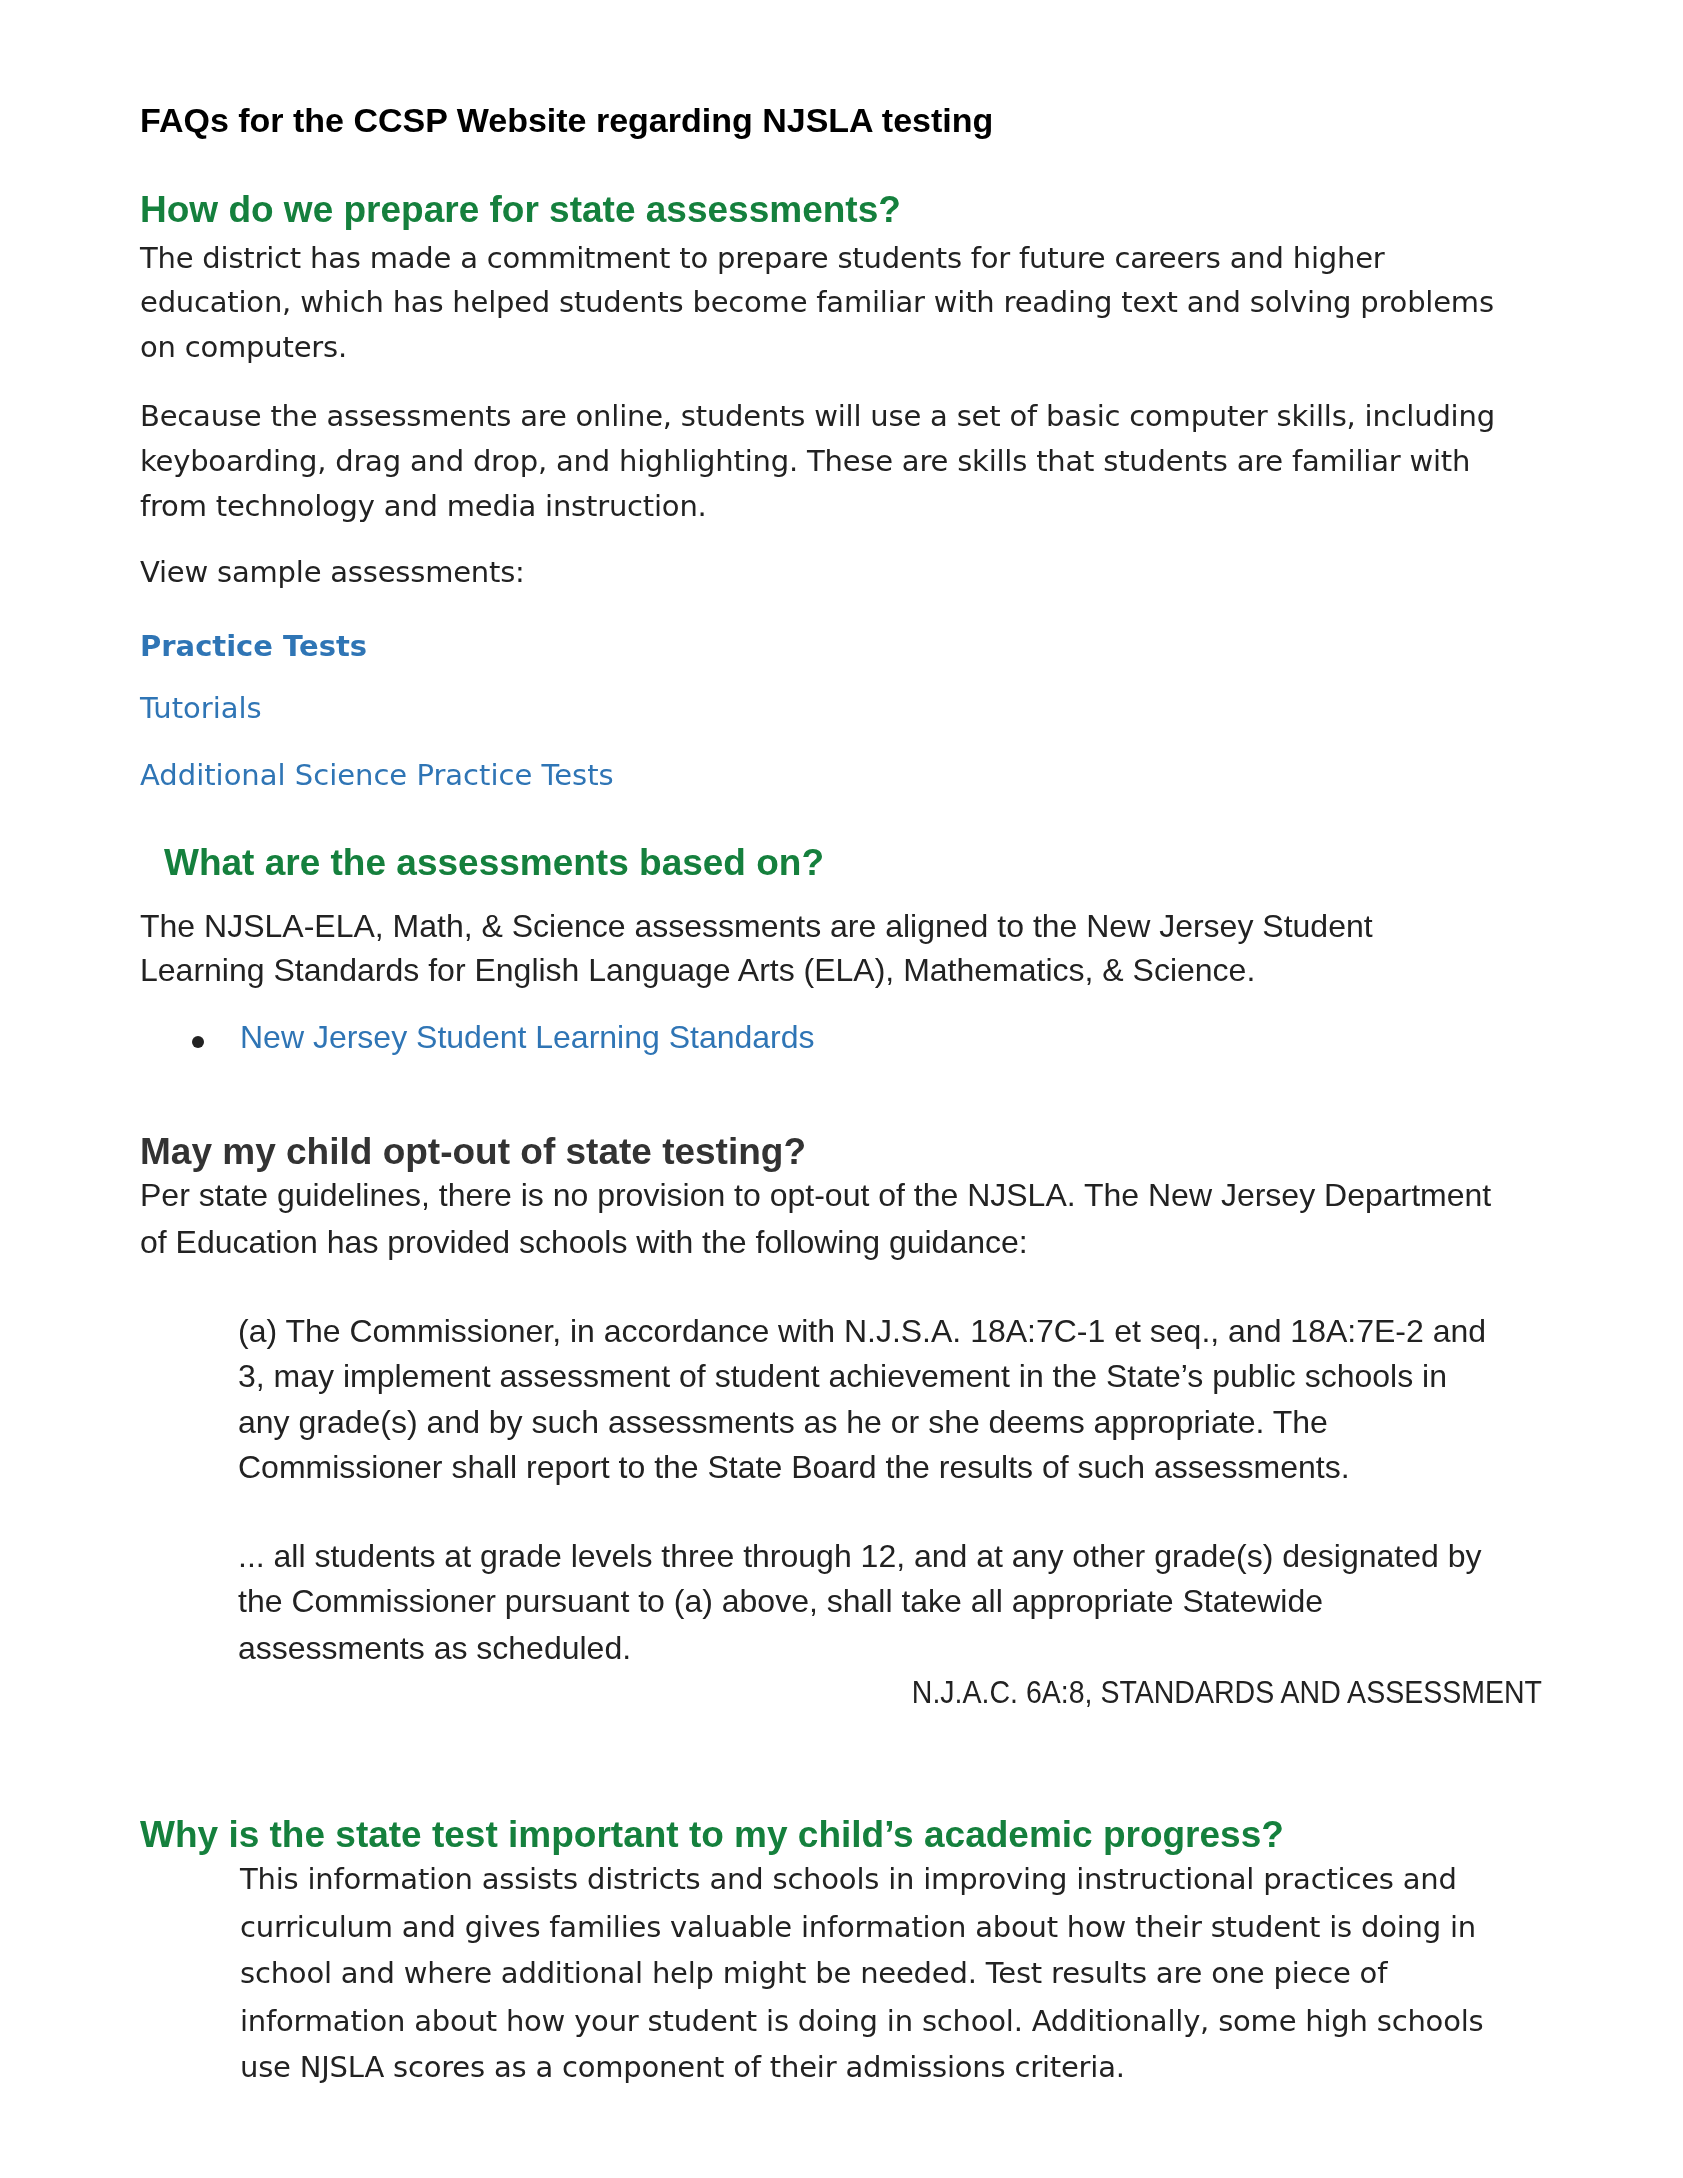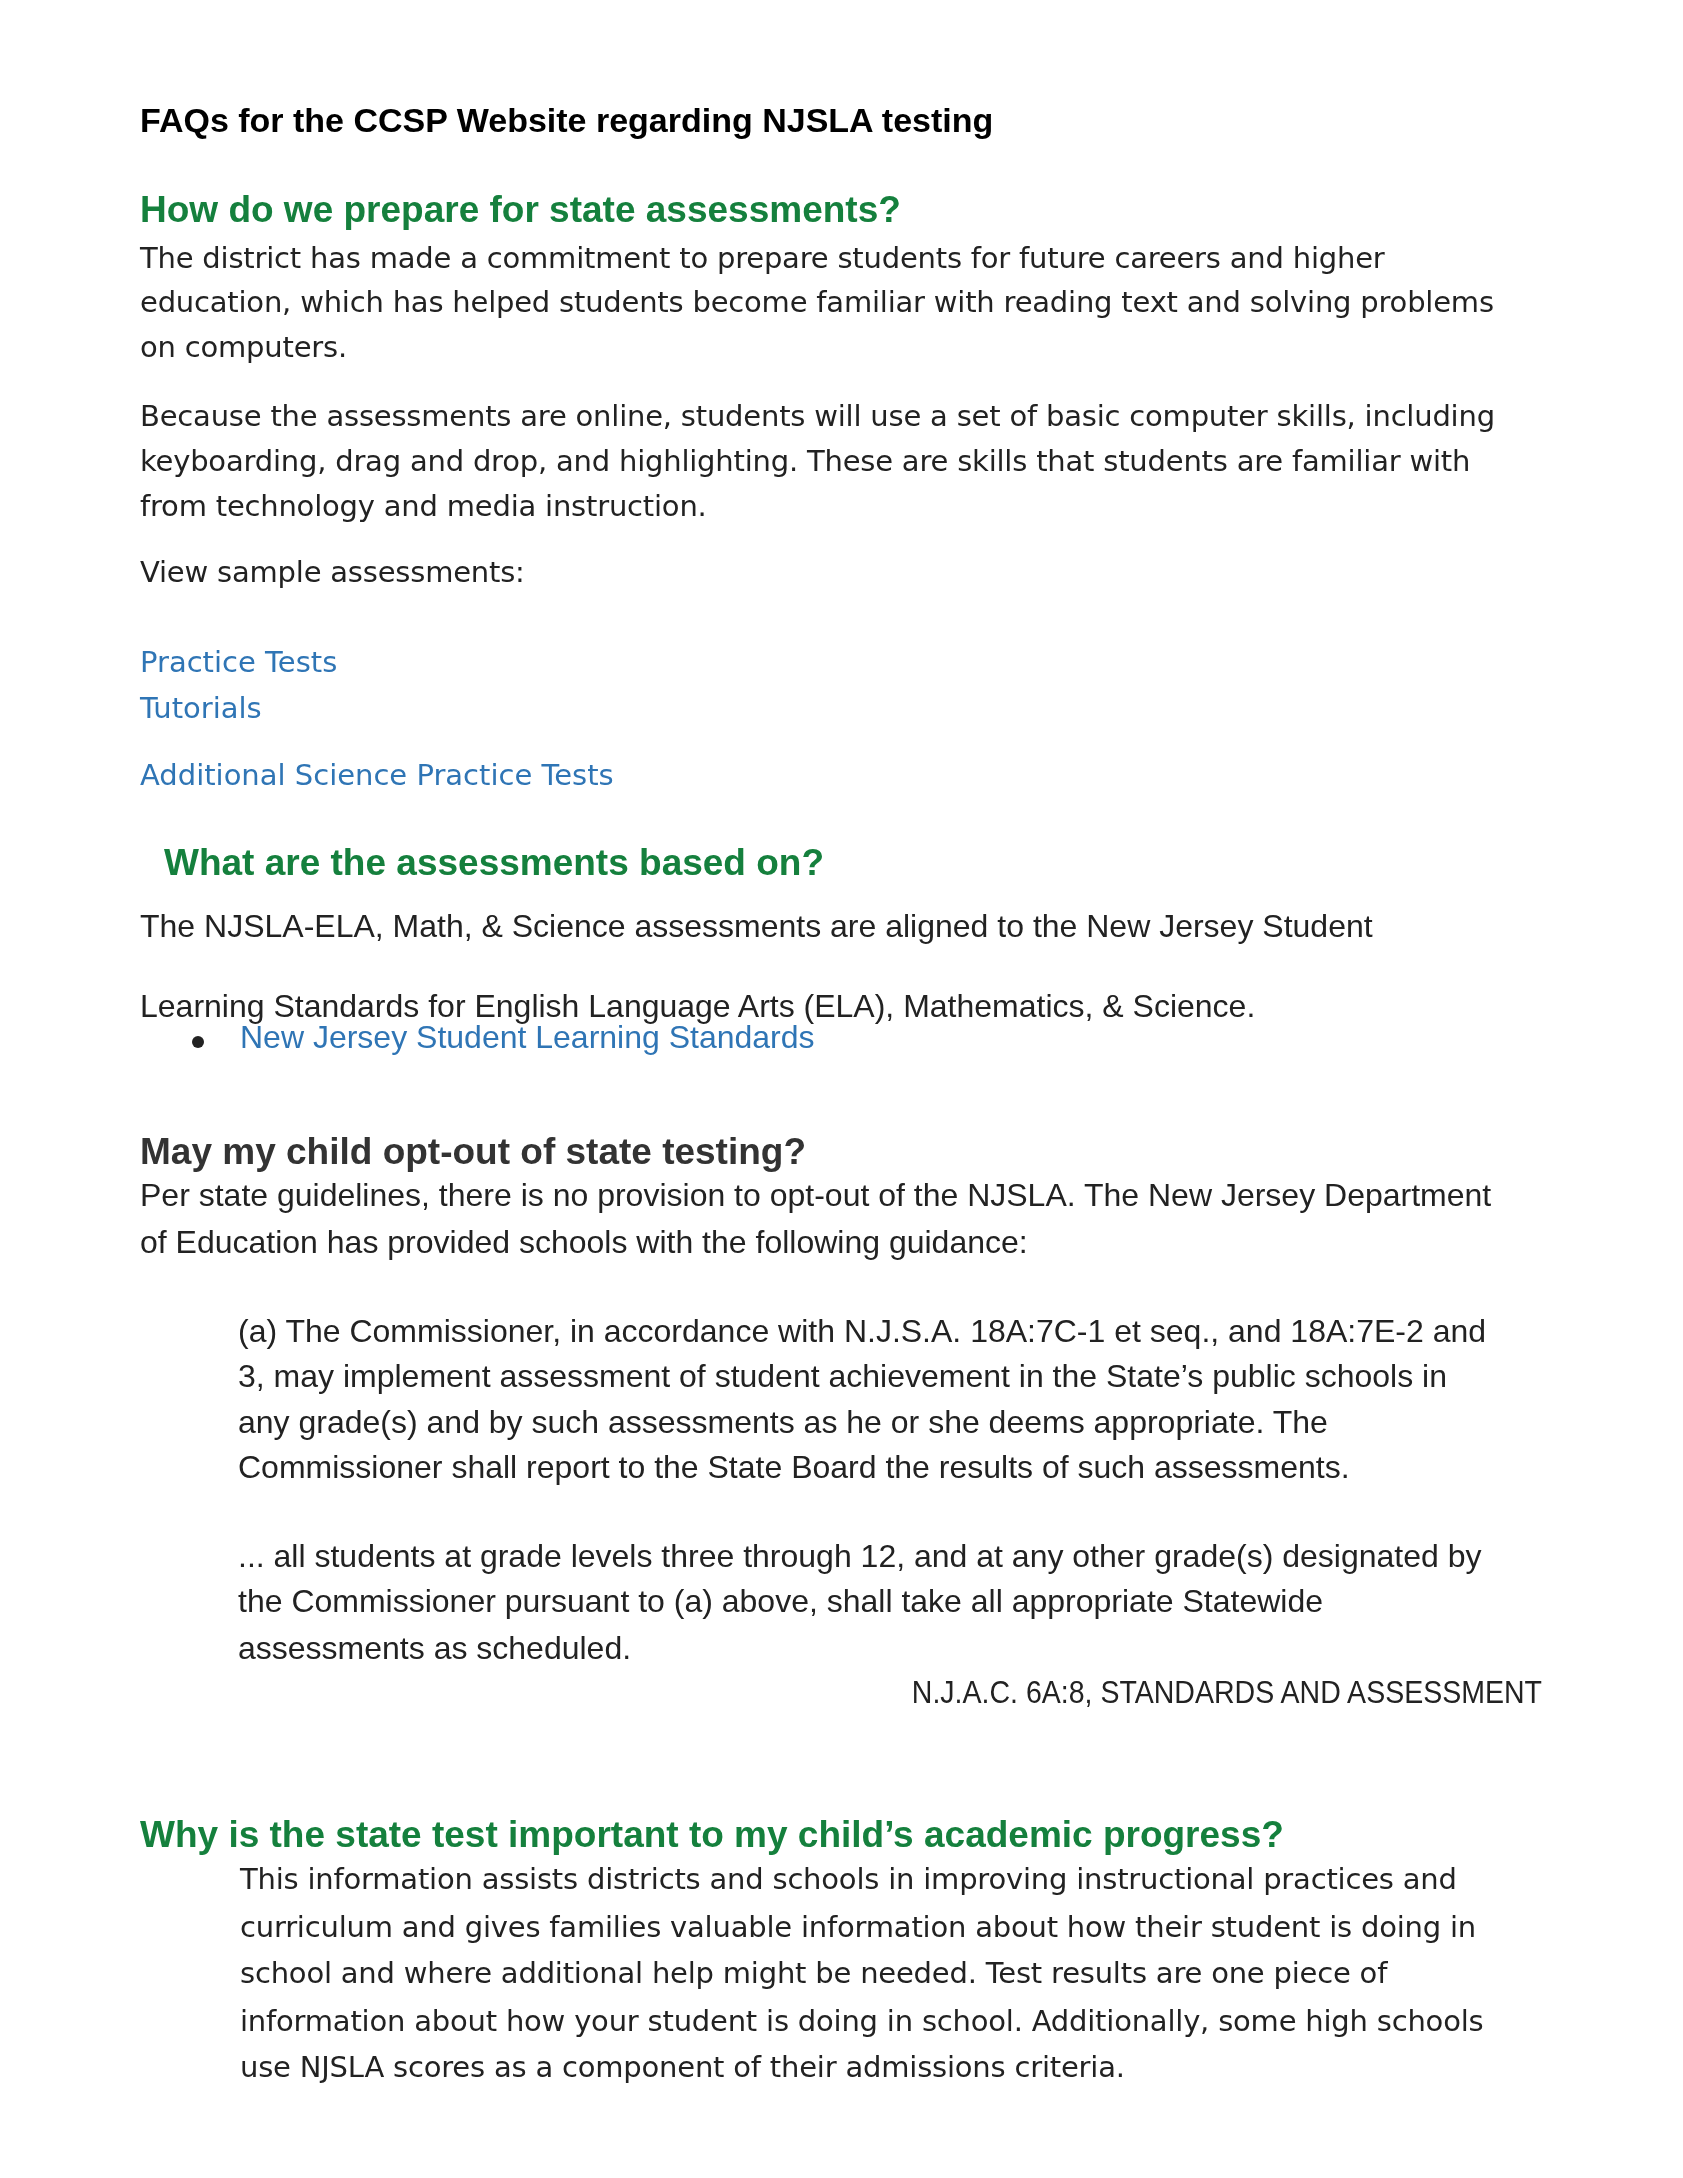--- a/index.html
+++ b/index.html
@@ -25,28 +25,28 @@
 <div class="line body-r" style="left:140px; top:244px;">The district has made a commitment to prepare students for future careers and higher</div>
 <div class="line body-r" style="left:140px; top:288px;">education, which has helped students become familiar with reading text and solving problems</div>
 <div class="line body-r" style="left:140px; top:333px;">on computers.</div>
 
 <div class="line body-r" style="left:140px; top:402px;">Because the assessments are online, students will use a set of basic computer skills, including</div>
 <div class="line body-r" style="left:140px; top:447px;">keyboarding, drag and drop, and highlighting. These are skills that students are familiar with</div>
 <div class="line body-r" style="left:140px; top:492px;">from technology and media instruction.</div>
 
 <div class="line body-r" style="left:140px; top:558px;">View sample assessments:</div>
 
-<a class="line link" style="left:140px; top:648px;">Practice Tests</a>
+<a class="line link" style="left:140px; top:632px;font-weight:bold;">Practice Tests</a>
 <a class="line link" style="left:140px; top:694px;">Tutorials</a>
 <a class="line link" style="left:140px; top:761px;text-align:center;">Additional Science Practice Tests</a>
 
 <div class="line h2" style="left:140px; top:844px;margin-left:24px;">What are the assessments based on?</div>
 
 <div class="line body-a" style="left:140px; top:910px;">The NJSLA-ELA, Math, &amp; Science assessments are aligned to the New Jersey Student</div>
-<div class="line body-a" style="left:140px; top:954px;margin-top:36px;">Learning Standards for English Language Arts (ELA), Mathematics, &amp; Science.</div>
+<div class="line body-a" style="left:140px; top:954px;">Learning Standards for English Language Arts (ELA), Mathematics, &amp; Science.</div>
 
 <div class="bullet" style="left:192px; top:1036px;"></div>
 <a class="line link-a" style="left:240px; top:1021px;">New Jersey Student Learning Standards</a>
 
 <div class="line h2 gray" style="left:140px; top:1133px;">May my child opt-out of state testing?</div>
 
 <div class="line body-a" style="left:140px; top:1179px;">Per state guidelines, there is no provision to opt-out of the NJSLA. The New Jersey Department</div>
 <div class="line body-a" style="left:140px; top:1226px;">of Education has provided schools with the following guidance:</div>
 
 <div>

